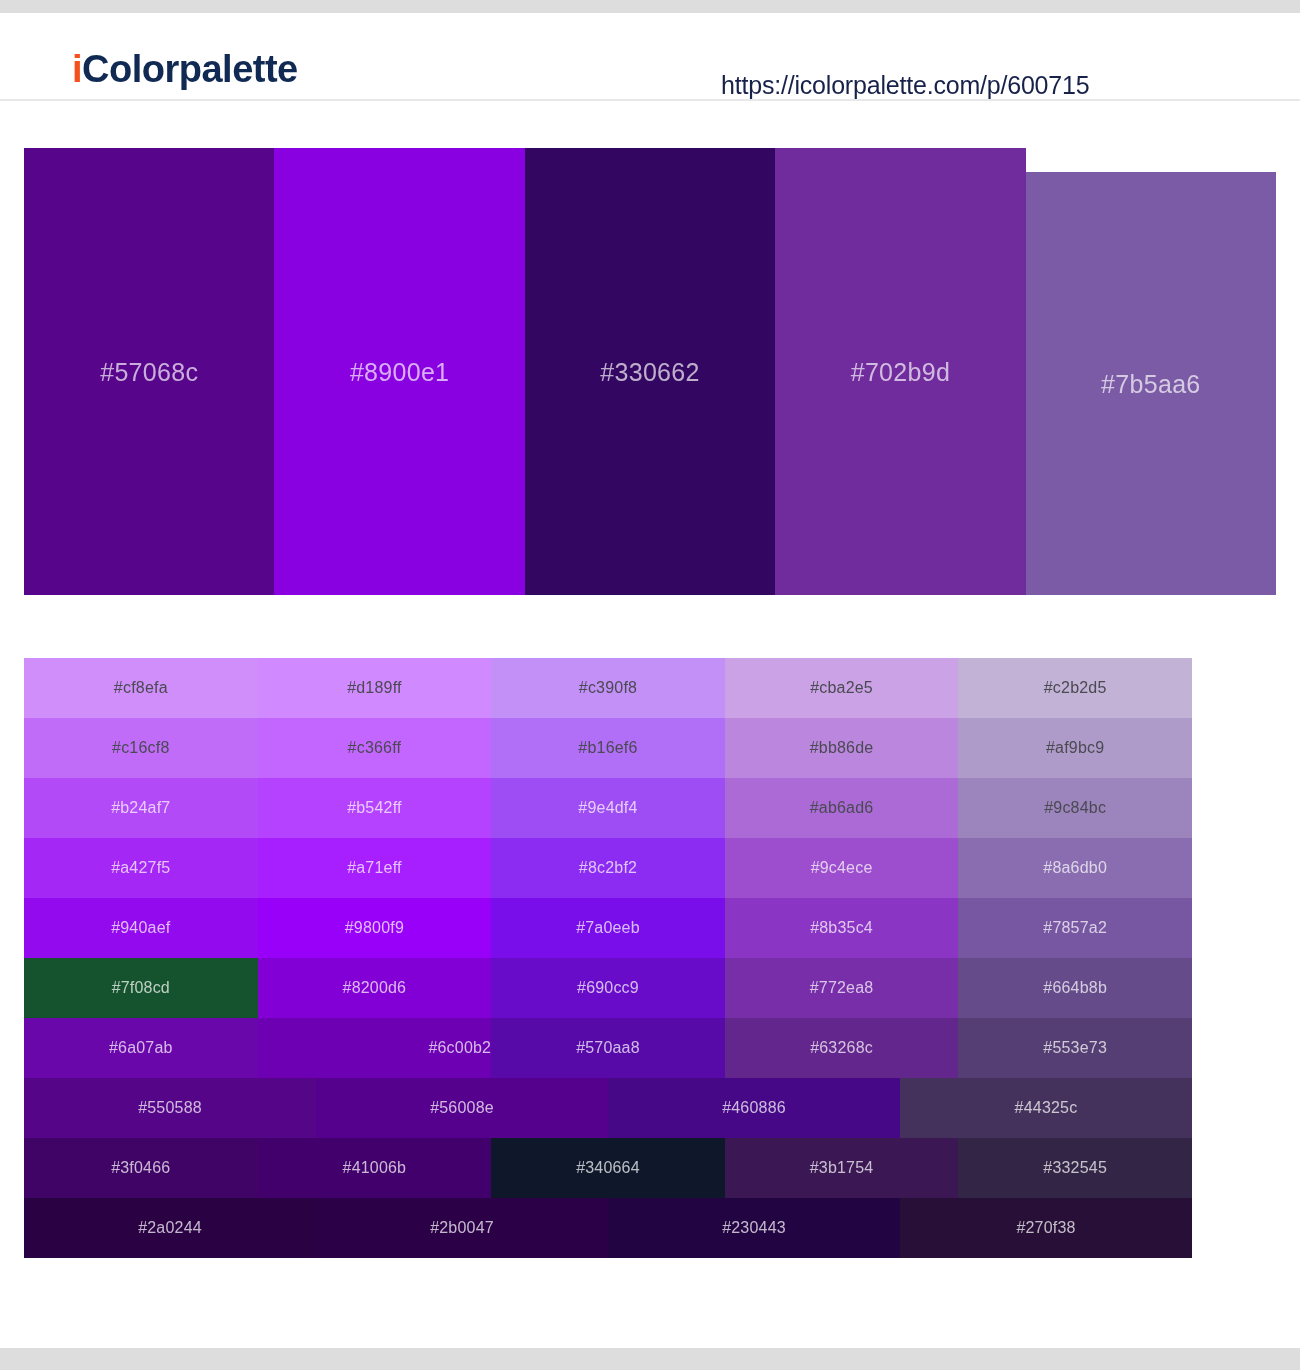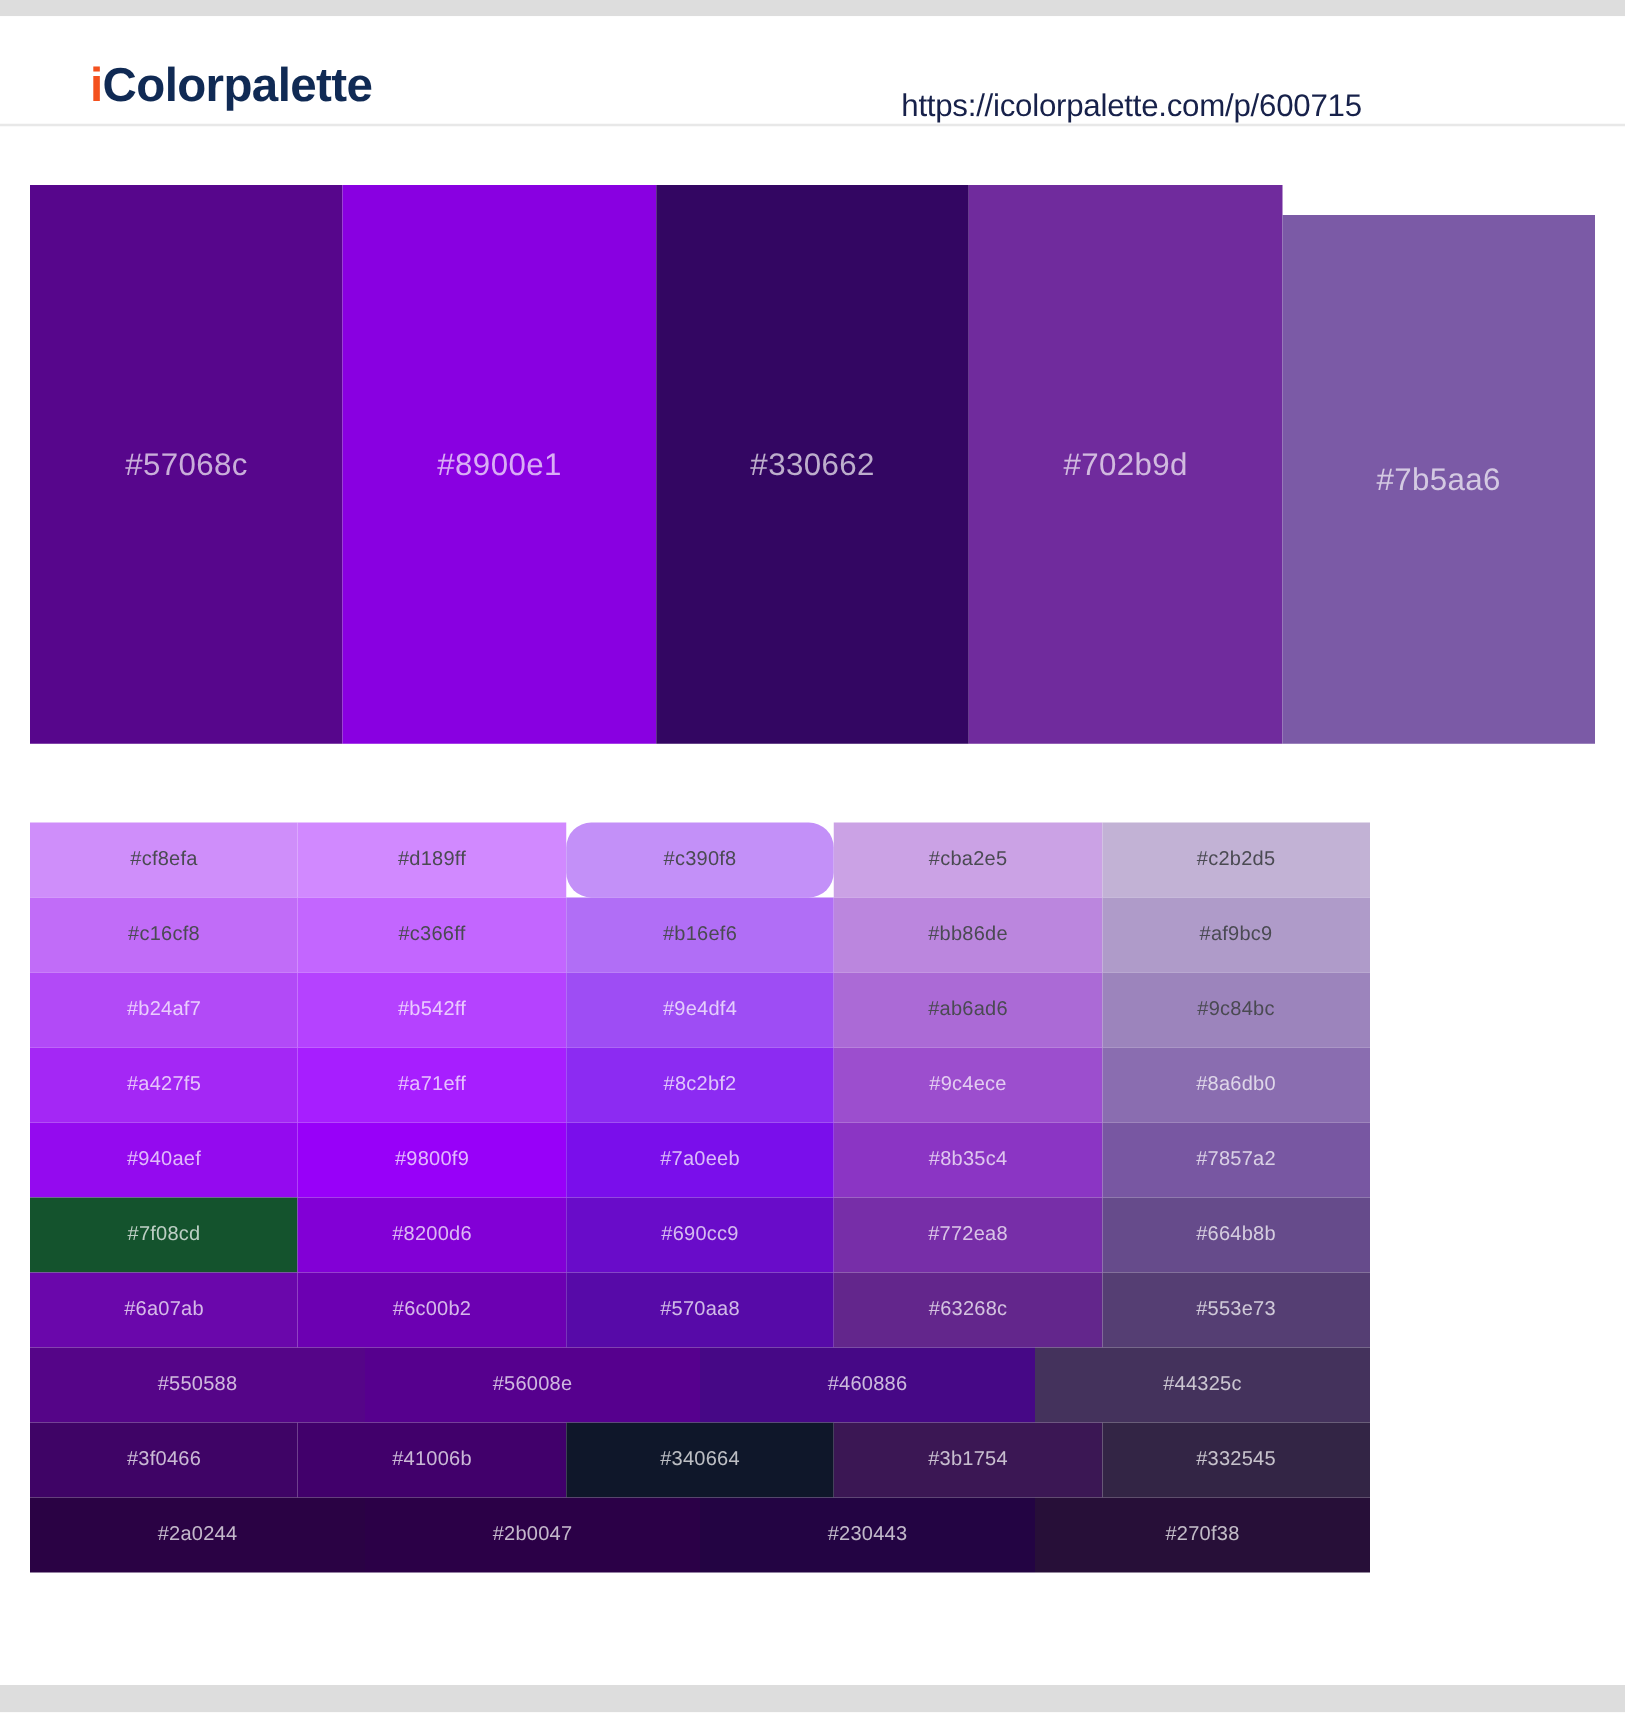--- a/index.html
+++ b/index.html
@@ -77,21 +77,21 @@
     letter-spacing: 0.3px;
     position: relative;
     top: 1px;
   }
 
   
   .shades {
     position: absolute;
     left: 24px;
     top: 658px;
-    width: 1072px;
+    width: 1168px;
     height: 600px;
     display: flex;
     flex-direction: column;
   }
   .shade-row {
     flex: 1 1 0;
     display: flex;
   }
   .shade-cell {
     flex: 1 1 0;
@@ -147,21 +147,21 @@
     </div>
 
   <div class="shades">
       <div class="shade-row">
         <div class="shade-cell" style="background: rgb(207, 142, 250);">
           <span class="code dark">#cf8efa</span>
         </div>
         <div class="shade-cell" style="background: rgb(209, 137, 255);">
           <span class="code dark">#d189ff</span>
         </div>
-        <div class="shade-cell" style="background: rgb(195, 144, 248); border-radius: 20px;">
+        <div class="shade-cell" style="background: rgb(195, 144, 248);">
           <span class="code dark">#c390f8</span>
         </div>
         <div class="shade-cell" style="background: rgb(203, 162, 229);">
           <span class="code dark">#cba2e5</span>
         </div>
         <div class="shade-cell" style="background: rgb(194, 178, 213);">
           <span class="code dark">#c2b2d5</span>
         </div>
       </div>
       <div class="shade-row">
@@ -246,21 +246,21 @@
           <span class="code light">#772ea8</span>
         </div>
         <div class="shade-cell" style="background: rgb(102, 75, 139);">
           <span class="code light">#664b8b</span>
         </div>
       </div>
       <div class="shade-row">
         <div class="shade-cell" style="background: rgb(106, 7, 171);">
           <span class="code light">#6a07ab</span>
         </div>
-        <div class="shade-cell" style="background: rgb(108, 0, 178);">
+        <div class="shade-cell" style="background: rgb(108, 0, 178); justify-content: flex-end;">
           <span class="code light">#6c00b2</span>
         </div>
         <div class="shade-cell" style="background: rgb(87, 10, 168);">
           <span class="code light">#570aa8</span>
         </div>
         <div class="shade-cell" style="background: rgb(99, 38, 140);">
           <span class="code light">#63268c</span>
         </div>
         <div class="shade-cell" style="background: rgb(85, 62, 115);">
           <span class="code light">#553e73</span>

